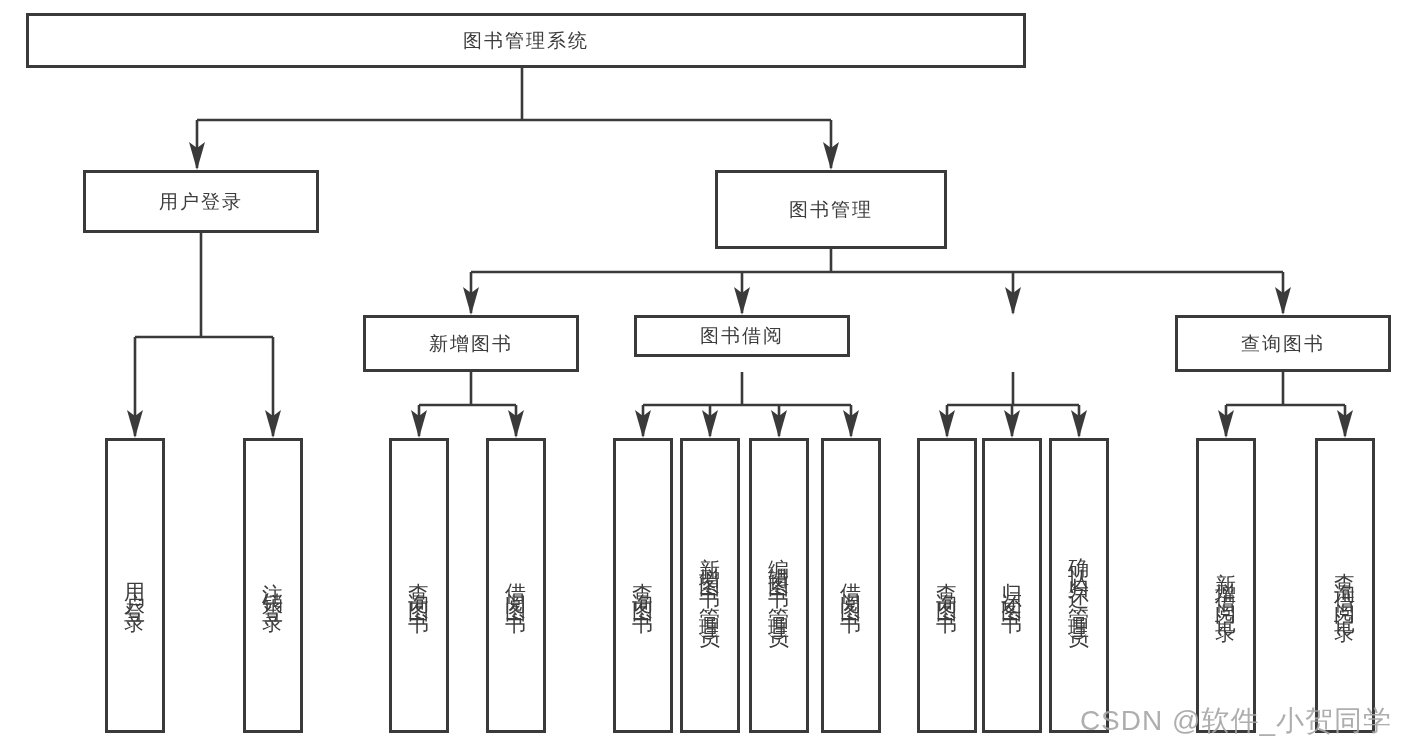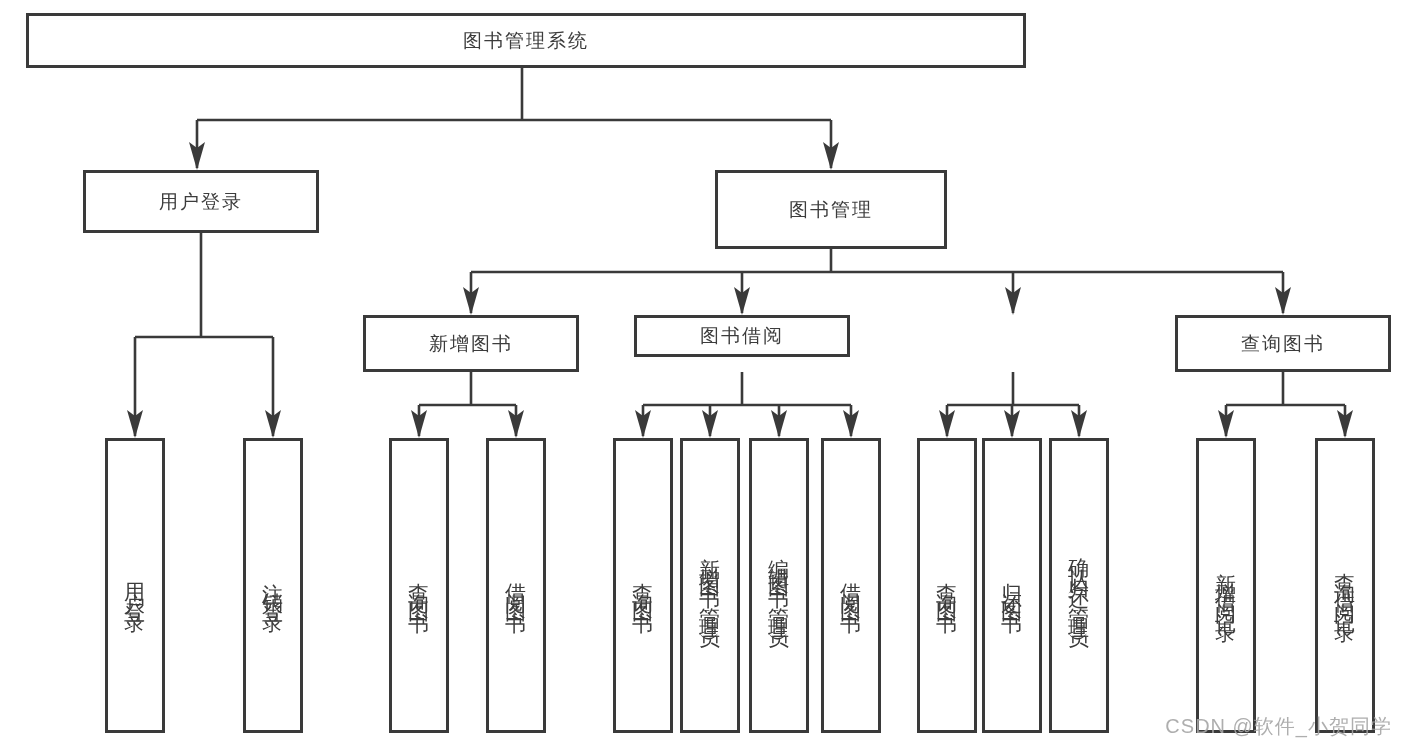--- a/index.html
+++ b/index.html
@@ -33,21 +33,21 @@
     writing-mode:vertical-rl;
     text-orientation:mixed;
     font-size:21px;
     letter-spacing:10px;
     line-height:1.1;
     white-space:nowrap;
   }
   .watermark{
     position:absolute;
     right:13px;bottom:7px;
-    font-size:20px;
+    font-size:28px;
     color:var(--watermark);
     opacity:.9;
     letter-spacing:1px;
     z-index:10;
   }
 </style>
 </head>
 <body>
 
 <div class="stage">

